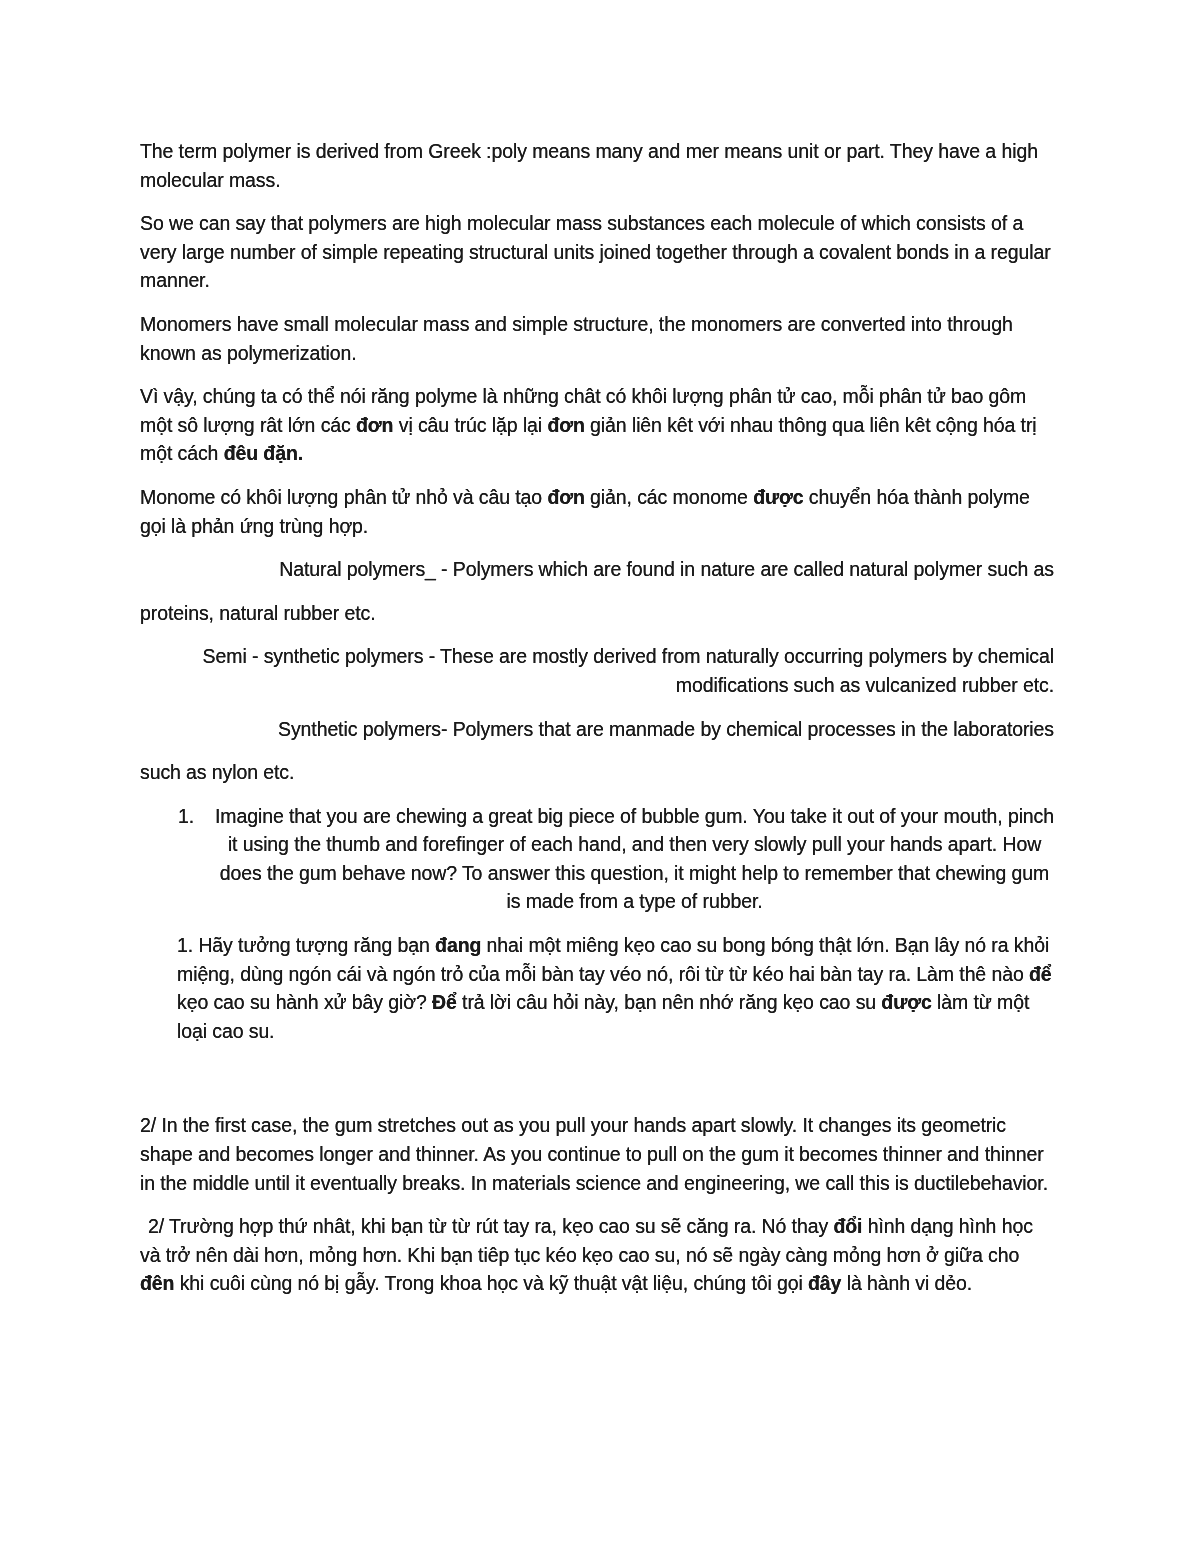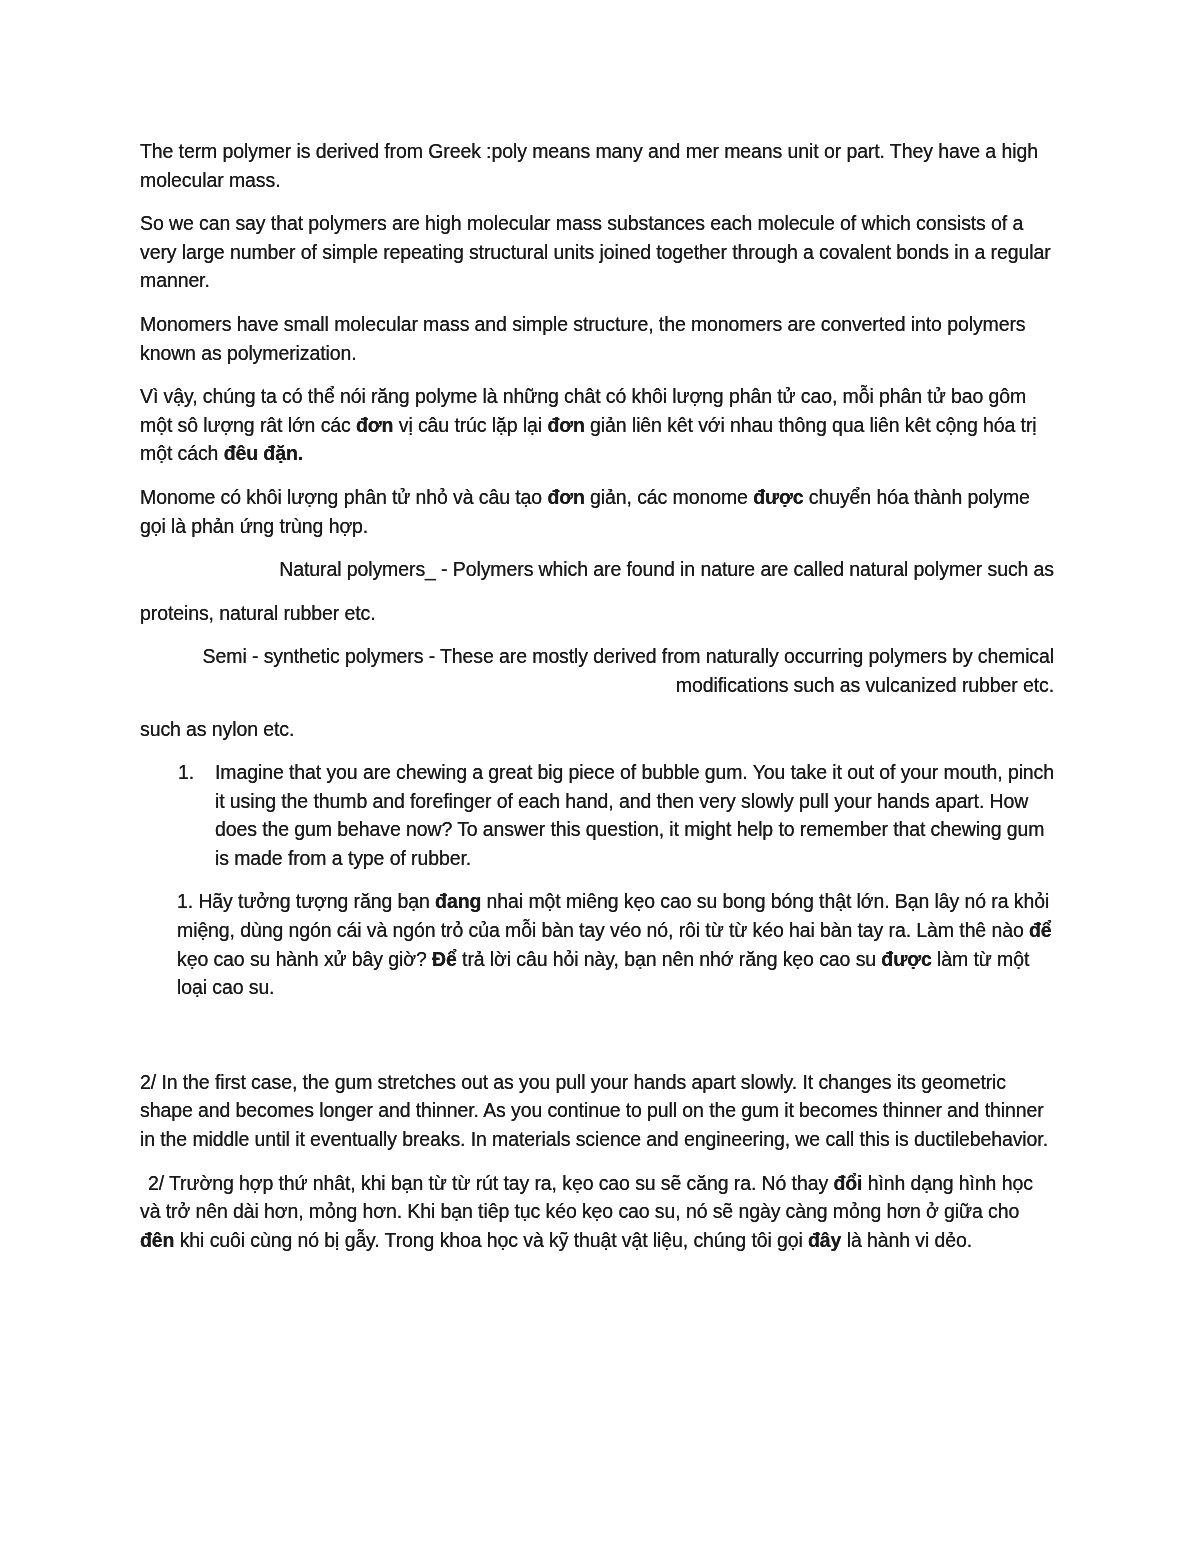--- a/index.html
+++ b/index.html
@@ -43,45 +43,46 @@
   .list-item .marker {
     position: absolute;
     left: 38px;
     top: 0;
     font-family: "Liberation Sans", "DejaVu Sans", sans-serif;
     font-size: 19.5px;
     line-height: 28.6px;
     color: #1a1a1a;
     text-shadow: 0 0 0.55px currentColor;
   }
-  .list-item .para { margin: 0; }
+  .list-item .para { margin: 0; text-align: center; }
 </style>
 </head>
 <body>
 
 <div class="page">
   <div class="content">
 
     <p class="para">The term polymer is derived from Greek :poly means many and mer means unit or part. They have a high molecular mass.</p>
 
     <p class="para">So we can say that polymers are high molecular mass substances each molecule of which consists of a very large number of simple repeating structural units joined together through a covalent bonds in a regular manner.</p>
 
-    <p class="para">Monomers have small molecular mass and simple structure, the monomers are converted into polymers known as polymerization.</p>
+    <p class="para">Monomers have small molecular mass and simple structure, the monomers are converted into through known as polymerization.</p>
 
 
     <p class="para">Vì vậy, chúng ta có thể nói răng polyme là những chât có khôi lượng phân tử cao, mỗi phân tử bao gôm một sô lượng rât lớn các <b>đơn</b> vị câu trúc lặp lại <b>đơn</b> giản liên kêt với nhau thông qua liên kêt cộng hóa trị một cách <b>đêu</b> <b>đặn.</b></p>
 
     <p class="para">Monome có khôi lượng phân tử nhỏ và câu tạo <b>đơn</b> giản, các monome <b>được</b> chuyển hóa thành polyme gọi là phản ứng trùng hợp.</p>
 
     <p class="para first-indent">Natural polymers_ - Polymers which are found in nature are called natural polymer such as</p>
 
     <p class="para">proteins, natural rubber etc.</p>
 
     <p class="para first-indent">Semi - synthetic polymers - These are mostly derived from naturally occurring polymers by chemical modifications such as vulcanized rubber etc.</p>
 
+    <p class="para first-indent">Synthetic polymers- Polymers that are manmade by chemical processes in the laboratories</p>
 
     <p class="para">such as nylon etc.</p>
 
     <div class="list-item">
       <span class="marker">1.</span>
       <p class="para">Imagine that you are chewing a great big piece of bubble gum. You take it out of your mouth, pinch it using the thumb and forefinger of each hand, and then very slowly pull your hands apart. How does the gum behave now? To answer this question, it might help to remember that chewing gum is made from a type of rubber.</p>
     </div>
 
     <p class="para vn-block">1. Hãy tưởng tượng răng bạn <b>đang</b> nhai một miêng kẹo cao su bong bóng thật lớn. Bạn lây nó ra khỏi miệng, dùng ngón cái và ngón trỏ của mỗi bàn tay véo nó, rôi từ từ kéo hai bàn tay ra. Làm thê nào <b>để</b> kẹo cao su hành xử bây giờ? <b>Để</b> trả lời câu hỏi này, bạn nên nhớ răng kẹo cao su <b>được</b> làm từ một loại cao su.</p>
 

